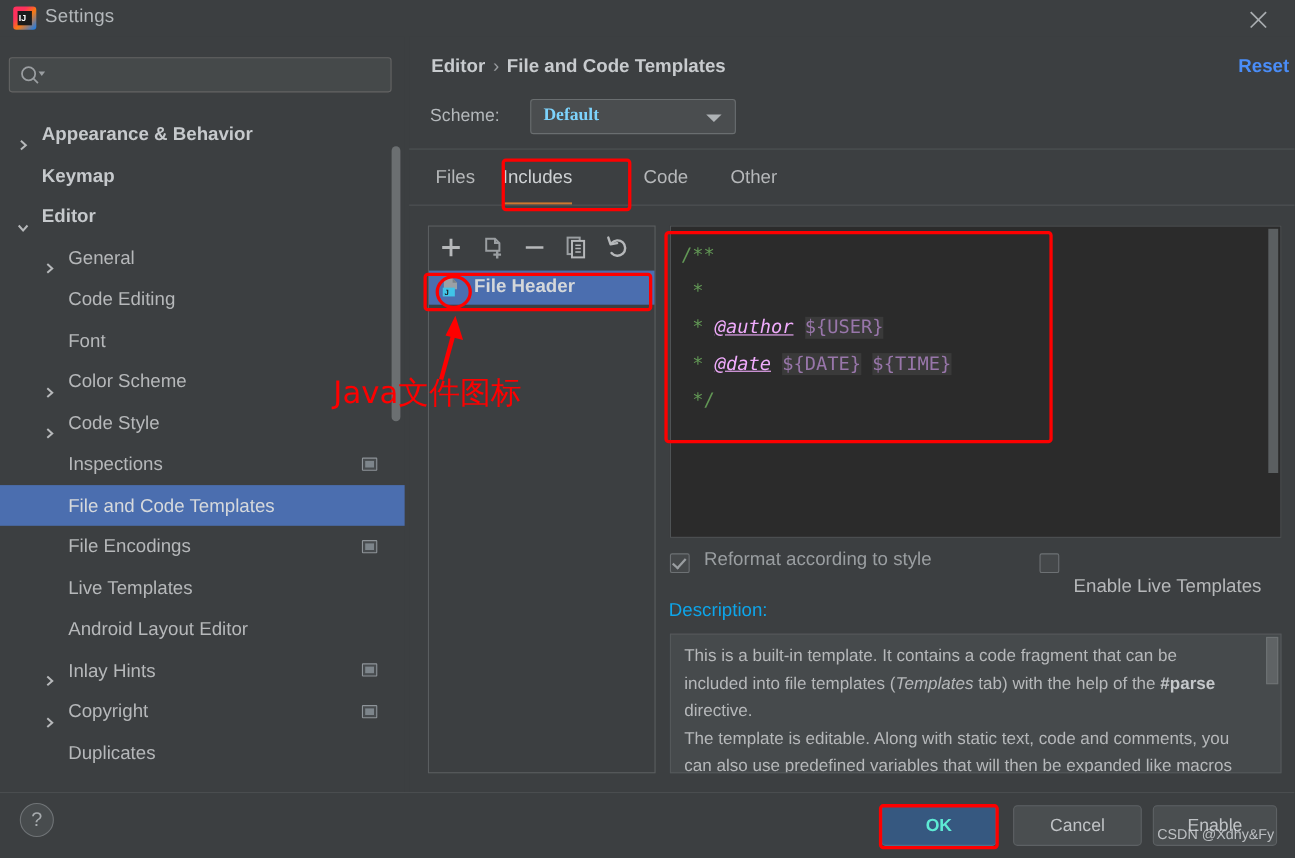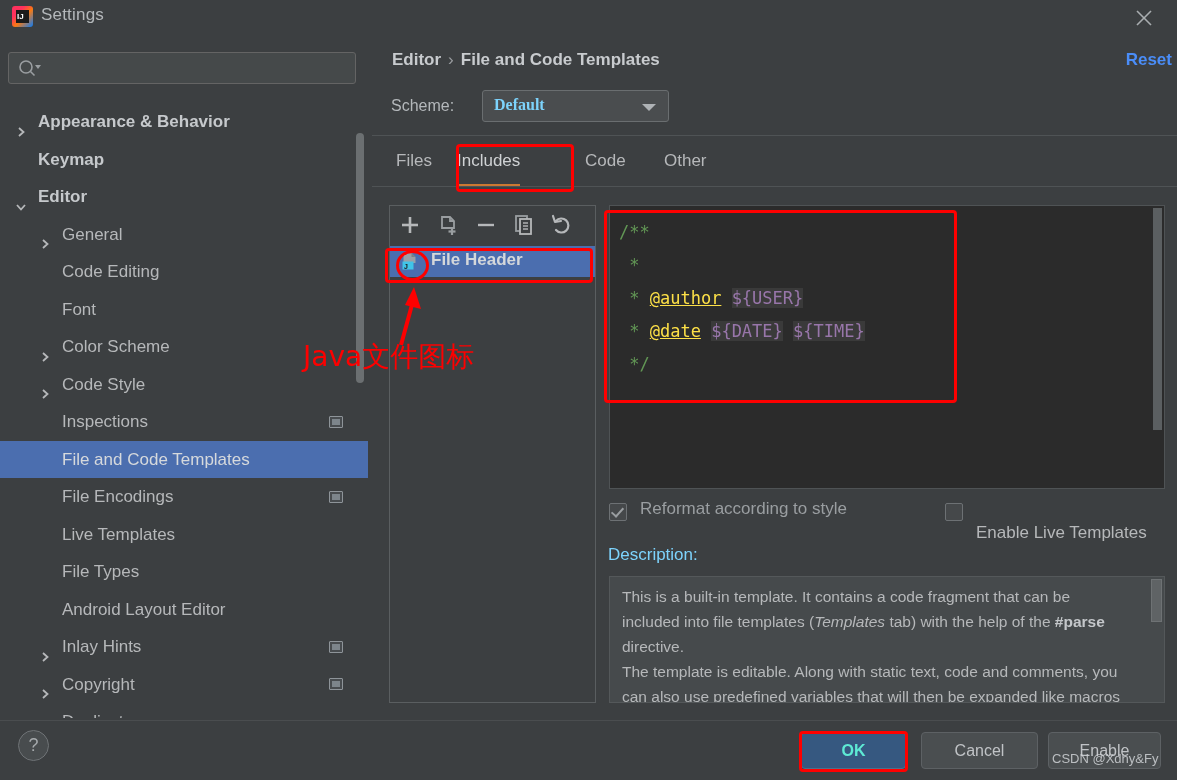--- a/index.html
+++ b/index.html
@@ -287,21 +287,22 @@
   .code-lines {
     position: absolute;
     left: 9px; top: 10px;
     font-family: "DejaVu Sans Mono", monospace;
     font-size: 17px;
     line-height: 33px;
     color: #629755;
     white-space: pre;
   }
   .code-lines .tag {
-    color: #fde047;
+    color: #f0abfc;
+    font-style: italic;
     text-decoration: underline;
   }
   .code-lines .var {
     background: #3a3a3a;
     color: #9876aa;
   }
   .code-scroll {
     position: absolute;
     right: 2px; top: 2px;
     width: 9px; height: 222px;
@@ -334,21 +335,21 @@
     font-size: 17px;
     color: #9a9ea1;
     white-space: nowrap;
   }
   .cb-label.bright { color: #b6b8ba; }
 
   .desc-label {
     position: absolute;
     left: 236px; top: 512px;
     font-size: 17px;
-    color: #7dd3fc;
+    color: #0ea5e9;
   }
   .desc-box {
     position: absolute;
     left: 237px; top: 543px;
     width: 556px; height: 127px;
     background: #464a4c;
     border: 1px solid #54585a;
     box-sizing: border-box;
     overflow: hidden;
   }
@@ -524,23 +525,20 @@
         </div>
         <div class="tree-row selected">
           <span class="label" style="left: 62px;">File and Code Templates</span>
         </div>
         <div class="tree-row">
           <span class="label" style="left: 62px;">File Encodings</span>
           <span class="cfg-icon"></span>
         </div>
         <div class="tree-row">
           <span class="label" style="left: 62px;">Live Templates</span>
-        </div>
-        <div class="tree-row">
-          <span class="label" style="left: 62px;">File Types</span>
         </div>
         <div class="tree-row">
           <span class="label" style="left: 62px;">Android Layout Editor</span>
         </div>
         <div class="tree-row">
           <span class="arrow" style="left: 38px;"><svg width="14" height="14" viewBox="0 0 14 14">
               <polyline points="5,3 9.5,7 5,11" fill="none" stroke="#b6b8ba" stroke-width="1.8"></polyline>
             </svg></span>
           <span class="label" style="left: 62px;">Inlay Hints</span>
           <span class="cfg-icon"></span>

